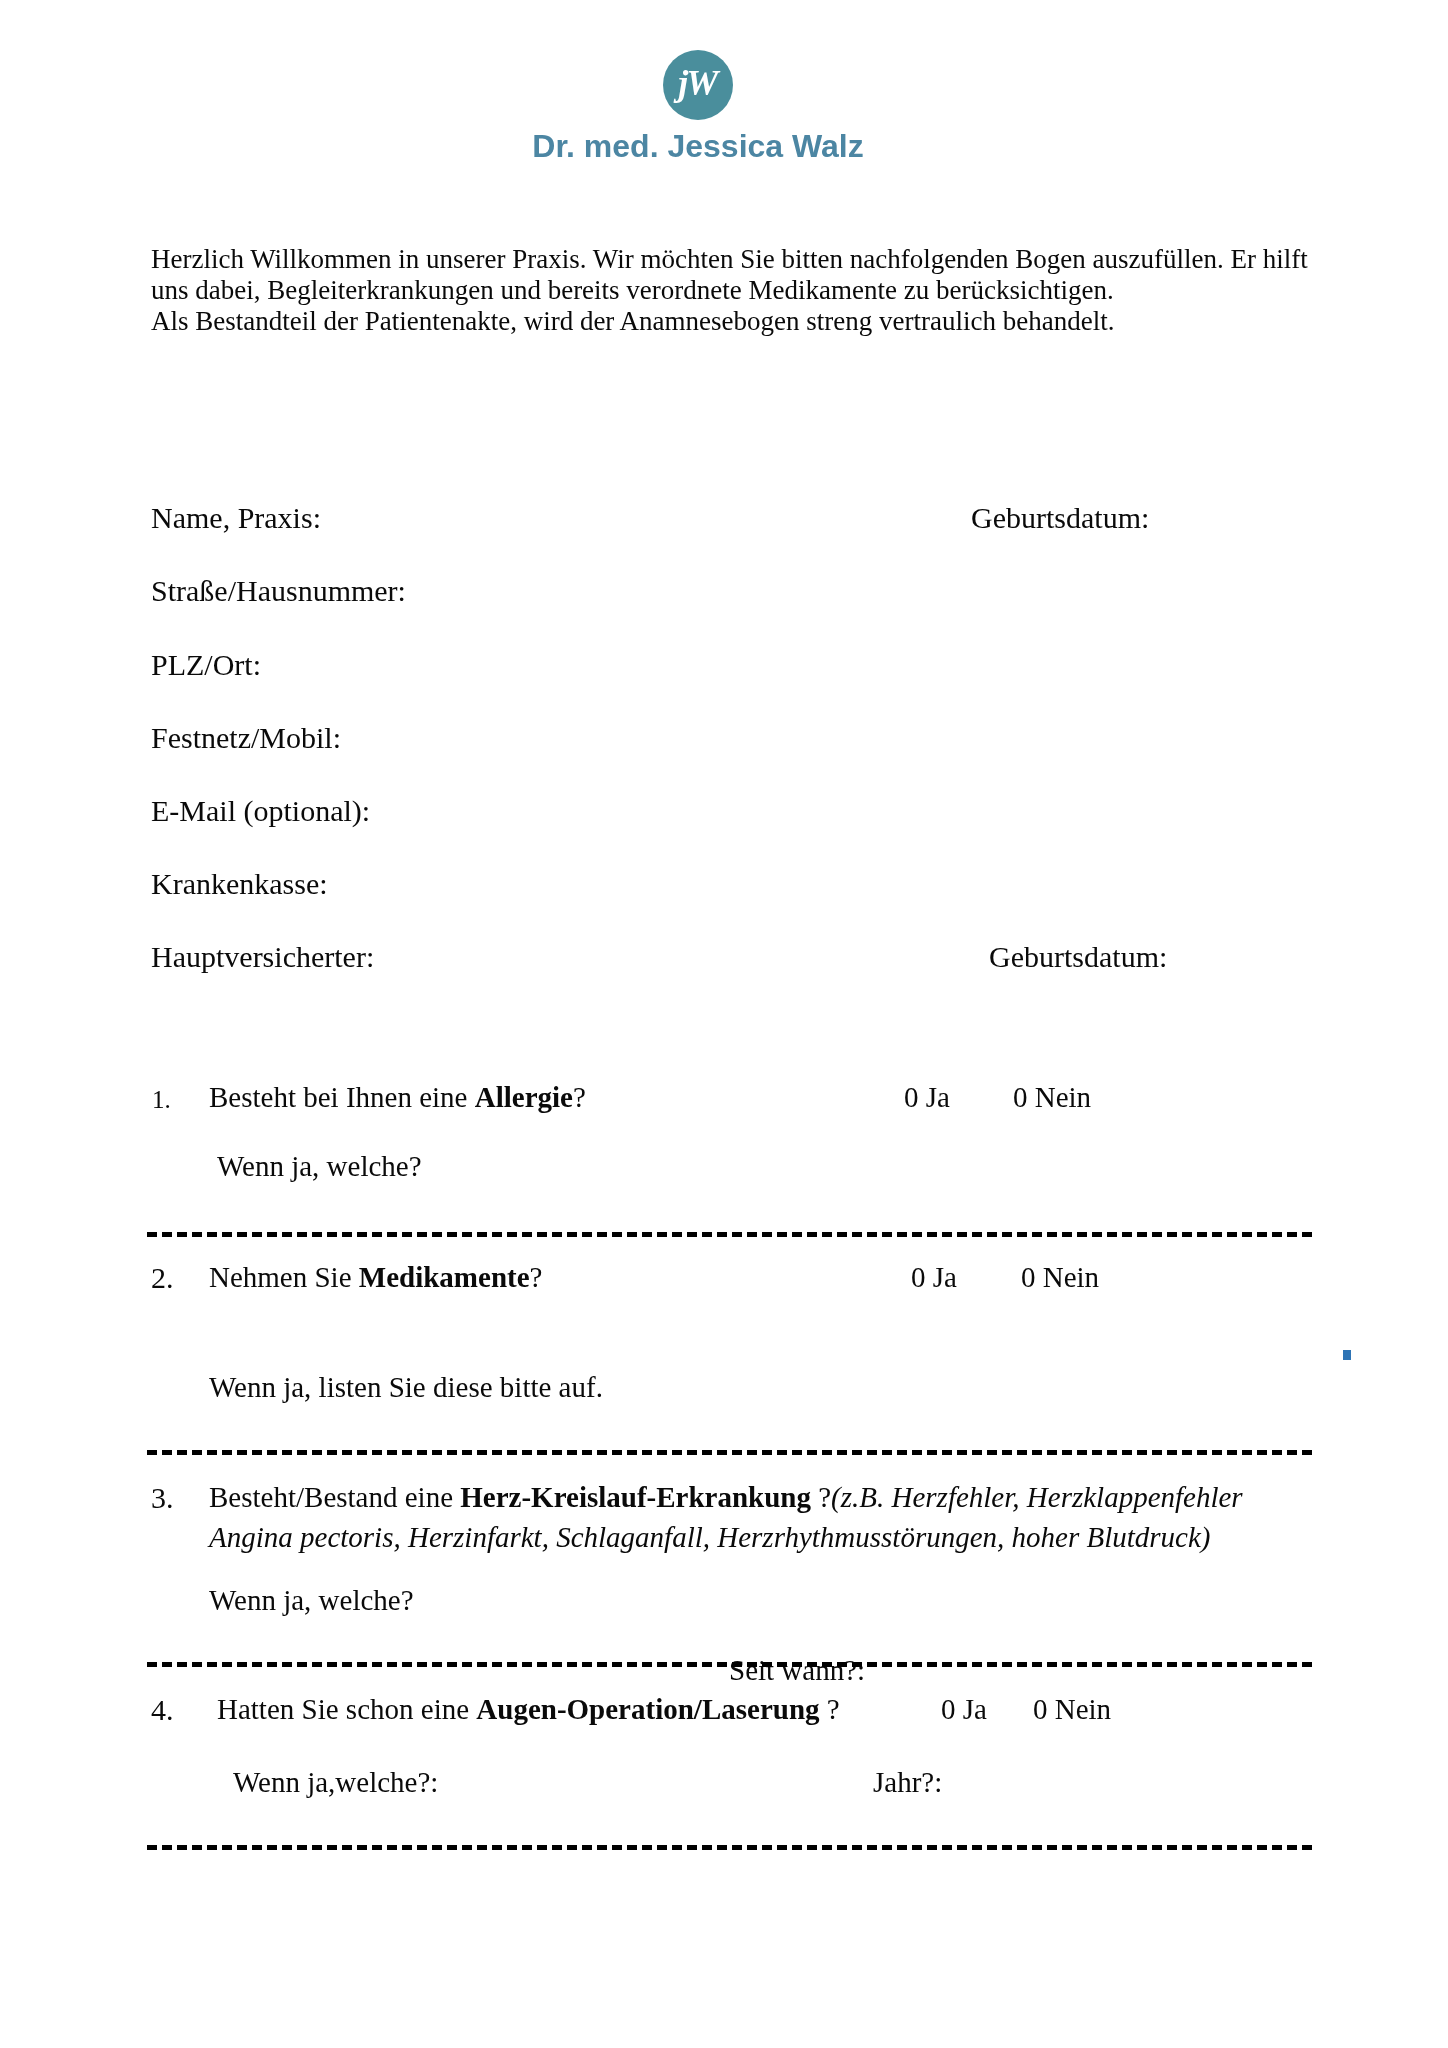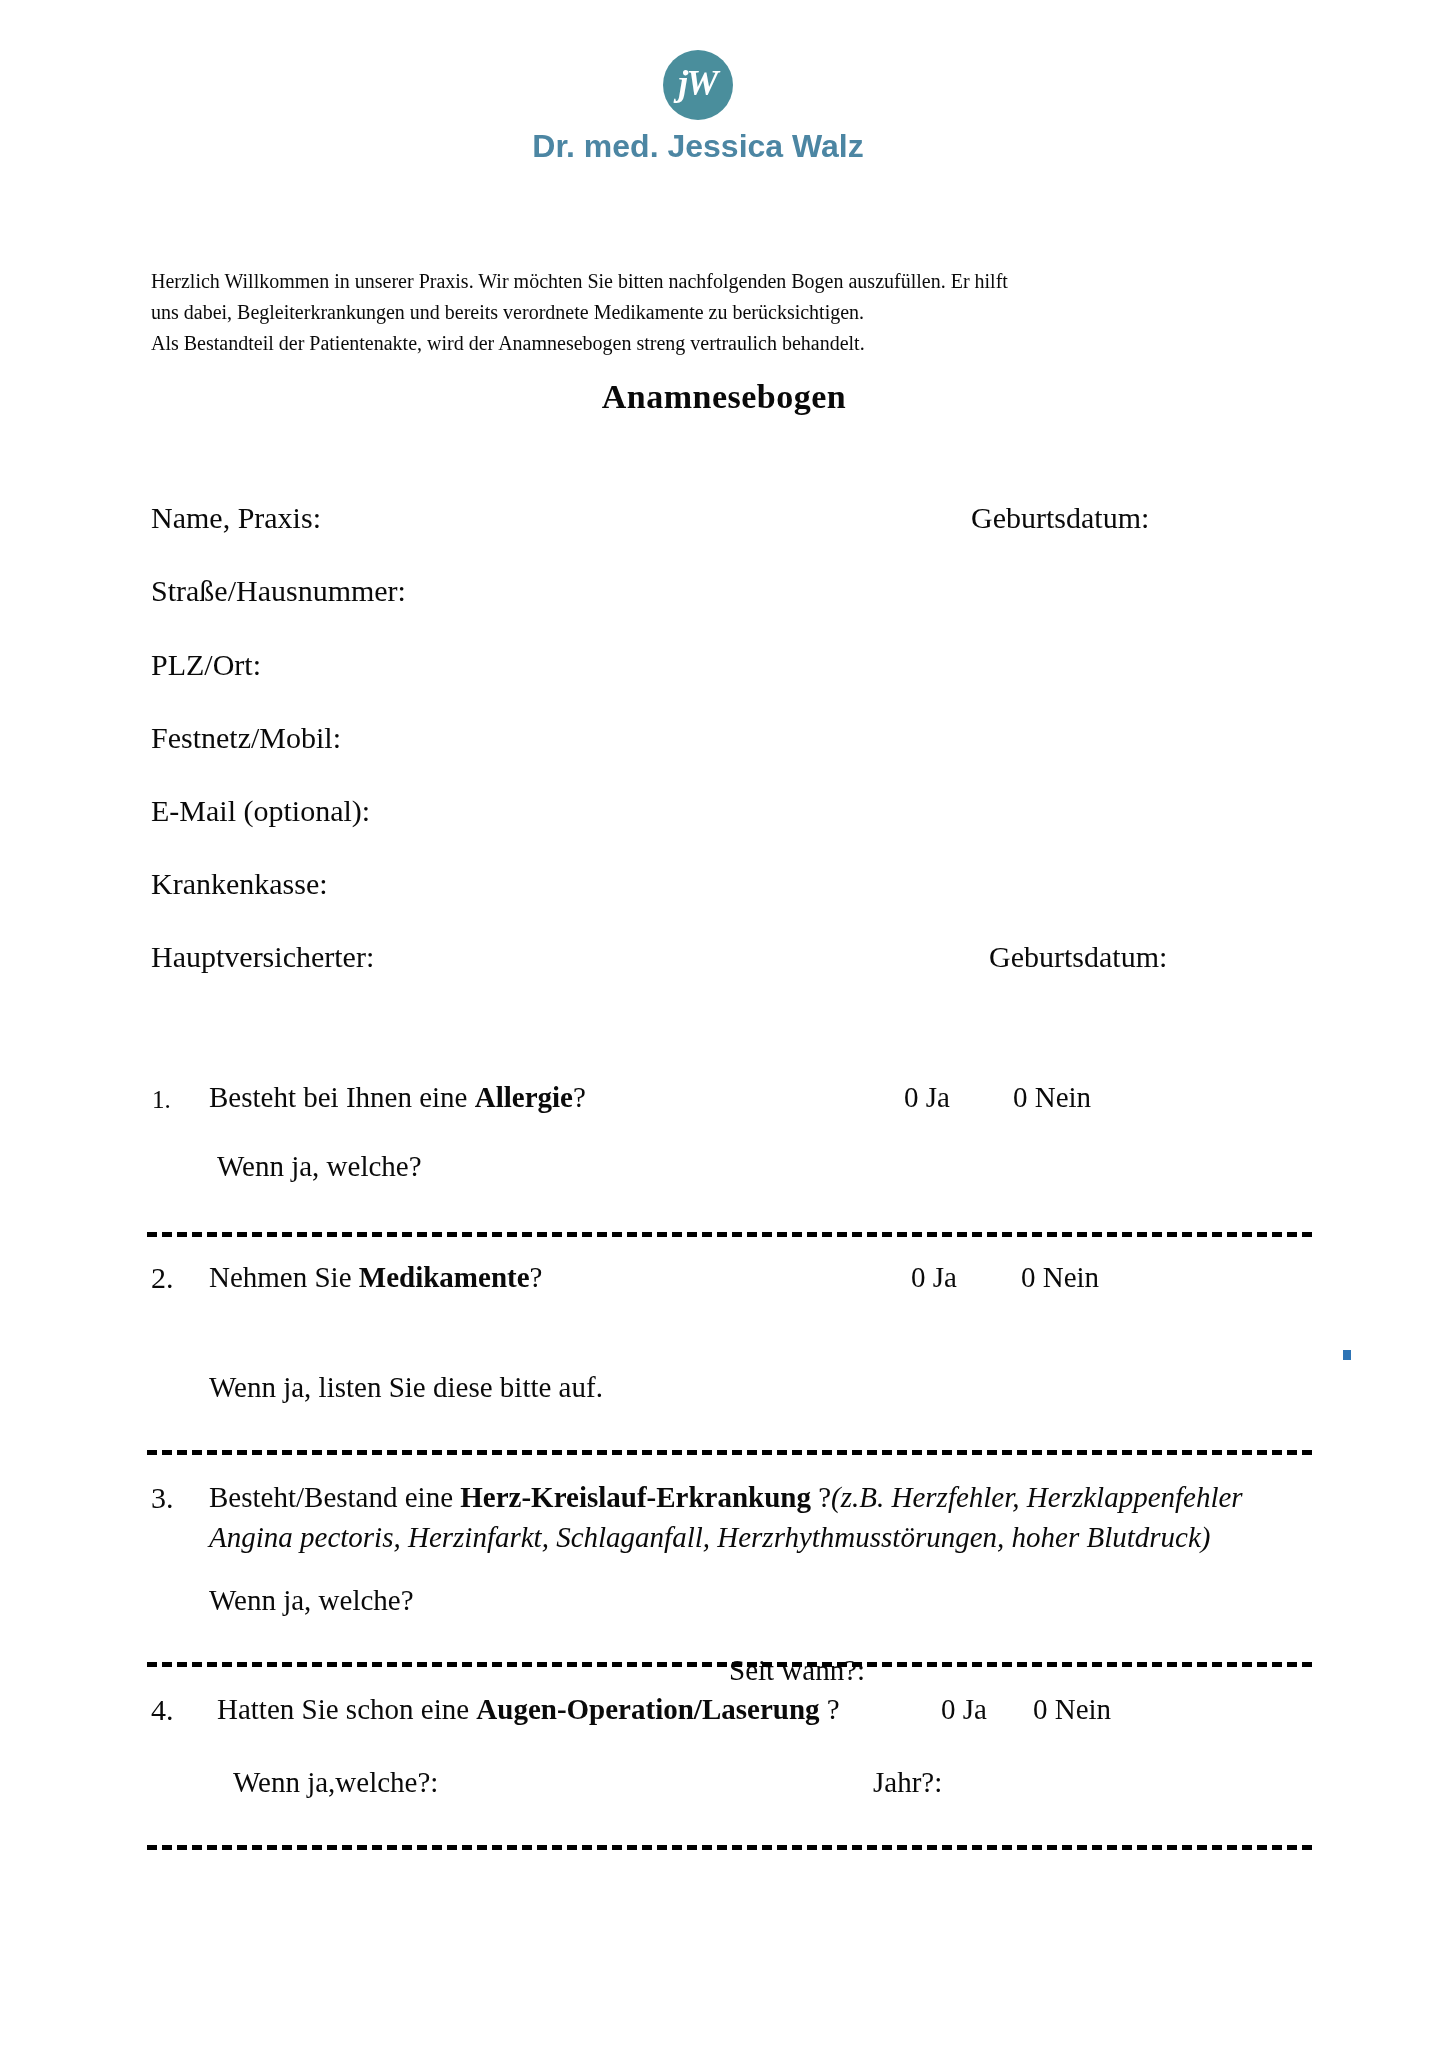--- a/index.html
+++ b/index.html
@@ -23,22 +23,22 @@
     font-style:italic; font-weight:700; font-size:36px; letter-spacing:-2px;
   }
   .practice-line {
     margin-top:8px; font-size:38px; color:#1f2b4d; line-height:1.05;
     white-space:nowrap;
   }
   .practice-regular { font-weight:400; letter-spacing:2px; }
   .practice-bold { font-weight:700; letter-spacing:0.5px; }
   .doctor-line { margin-top:4px; font-size:32px; font-weight:700; color:#4c86a3; }
   
-  .intro { position:absolute; left:140px; top:266px; width:1200px;
-           font-size:20px; line-height:31px; }
+  .intro { position:absolute; left:140px; top:244px; width:1200px;
+           font-size:27px; line-height:31px; }
   
   .form-title {
     position:absolute; top:378px; left:0; width:100%; text-align:center;
     font-size:34px; font-weight:700; letter-spacing:0.5px;
   }
   
   .abs { position:absolute; font-size:30px; white-space:nowrap; }
   .q-num { font-size:30px; }
   .q-num-small { font-size:25px; }
   .q-text { font-size:29px; }
@@ -66,21 +66,20 @@
     </div>
     <div class="doctor-line">Dr. med. Jessica Walz</div>
   </div>
 
   <div class="intro">
     <div>Herzlich Willkommen in unserer Praxis. Wir möchten Sie bitten nachfolgenden Bogen auszufüllen. Er hilft</div>
     <div>uns dabei, Begleiterkrankungen und bereits verordnete Medikamente zu berücksichtigen.</div>
     <div>Als Bestandteil der Patientenakte, wird der Anamnesebogen streng vertraulich behandelt.</div>
   </div>
 
-  <div class="form-title">Anamnesebogen</div>
 
   <div class="abs" style="left:140px; top:501px;">Name, Praxis:</div>
   <div class="abs" style="left:960px; top:501px;">Geburtsdatum:</div>
   <div class="abs" style="left:140px; top:574px;">Straße/Hausnummer:</div>
   <div class="abs" style="left:140px; top:648px;">PLZ/Ort:</div>
   <div class="abs" style="left:140px; top:721px;">Festnetz/Mobil:</div>
   <div class="abs" style="left:140px; top:794px;">E-Mail (optional):</div>
   <div class="abs" style="left:140px; top:867px;">Krankenkasse:</div>
   <div class="abs" style="left:140px; top:940px;">Hauptversicherter:</div>
   <div class="abs" style="left:978px; top:940px;">Geburtsdatum:</div>

